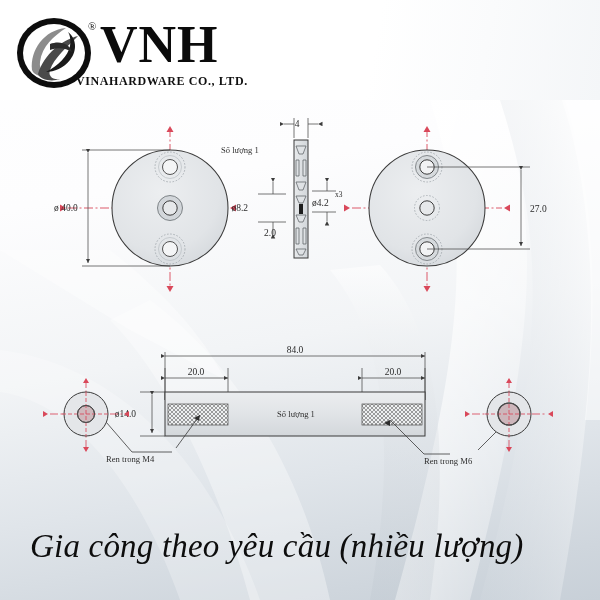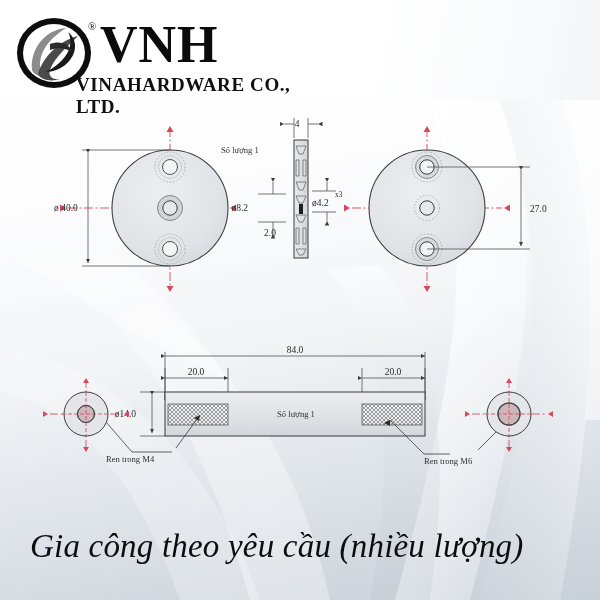--- a/index.html
+++ b/index.html
@@ -27,21 +27,21 @@
   .logo-wrap{position:absolute;left:14px;top:12px;width:300px;height:80px;}
   .brand-vnh{
     position:absolute;left:86px;top:6px;
     font-family:"Liberation Serif", serif;
     font-weight:bold;font-size:52px;letter-spacing:1px;color:#0b0b0b;
     line-height:54px;
   }
   .brand-sub{
     position:absolute;left:62px;top:62px;
     font-family:"Liberation Serif", serif;
-    font-weight:bold;font-size:19px;letter-spacing:0.6px;color:#101010;
+    font-weight:bold;font-size:12px;letter-spacing:0.6px;color:#101010;
   }
   .reg-mark{
     position:absolute;left:74px;top:8px;font-size:11px;color:#111;
     font-family:"Liberation Serif", serif;
   }
 
   
   #drawing{position:absolute;left:0;top:0;width:600px;height:600px;}
   .dimtxt{
     font-family:"Liberation Serif", serif;

